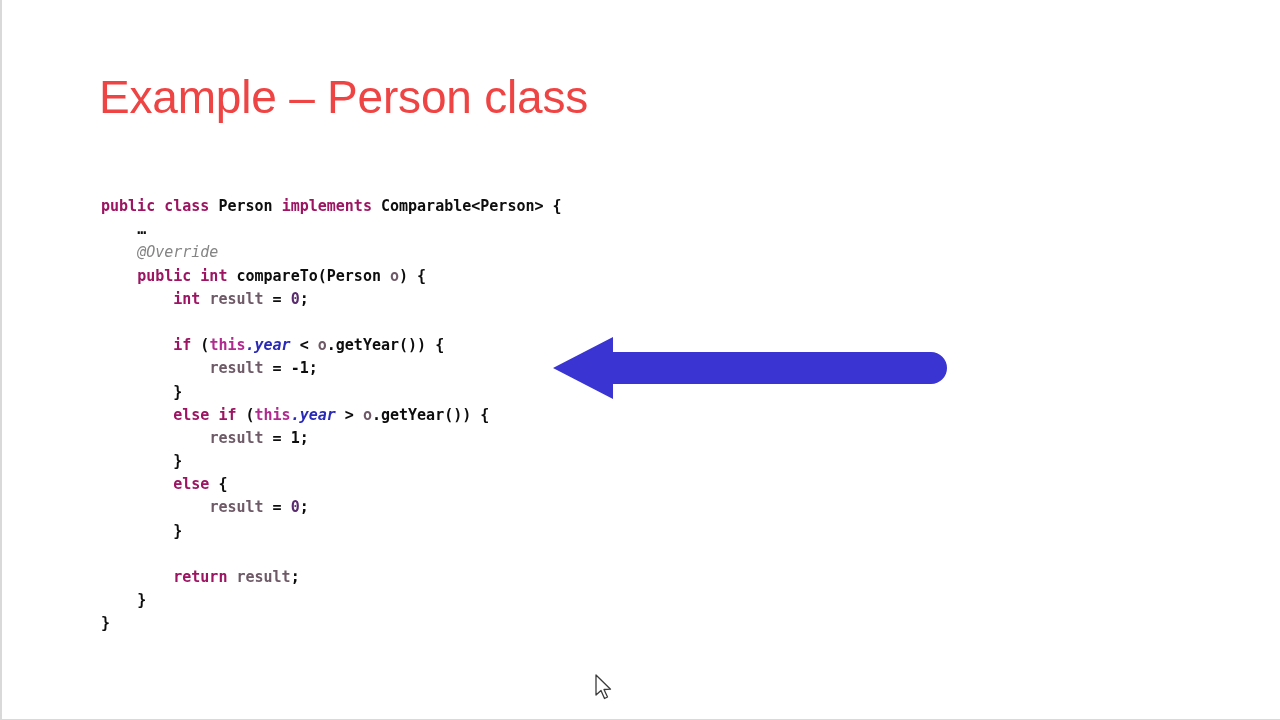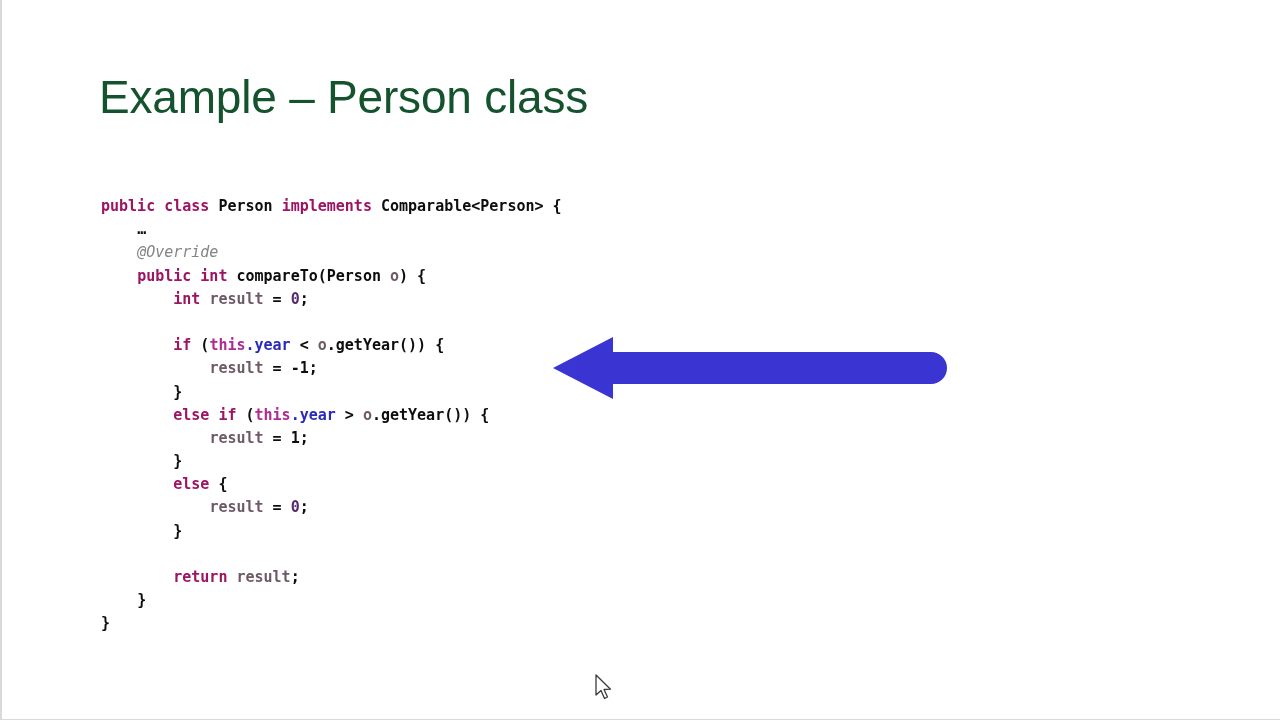--- a/index.html
+++ b/index.html
@@ -50,21 +50,21 @@
   .code-line {
     height: 23.2px;
     white-space: pre;
   }
   .tok { white-space: pre; }
 
   
   .t-kw      { color: #9c1462; font-weight: bold; }
   .t-plain   { color: #0d0d0d; font-weight: bold; }
   .t-var     { color: #6e5a66; font-weight: bold; }
-  .t-field   { color: #2a2ab8; font-weight: bold; }
+  .t-field   { color: #2a2ab8; font-weight: bold; font-style: italic; }
   .t-this    { color: #b02a8f; font-weight: bold; margin-top: 47px; }
   .t-numkw   { color: #5a2a6e; font-weight: bold; }
   .t-anno    { color: #848484; font-weight: normal; font-style: italic; }
   .t-ellip   { color: #4a4a4a; font-weight: bold; }
 
   
   #annotation-arrow {
     position: absolute;
     left: 549px;
     top: 328px;
@@ -81,21 +81,21 @@
     width: 22px;
     height: 30px;
     pointer-events: none;
   }
 </style>
 </head>
 <body>
 
 <div id="slide" style="background: rgb(255, 255, 255); border-left-color: rgb(217, 217, 217); border-bottom-color: rgb(217, 217, 217);">
 
-  <div id="slide-title" style="color: #14532d;">Example – Person class</div>
+  <div id="slide-title" style="color: #ef4444;">Example – Person class</div>
 
   <div id="code-block"><div class="code-line"><span class="tok t-kw" style="color: rgb(156, 20, 98);">public class </span><span class="tok t-plain" style="color: rgb(13, 13, 13);">Person </span><span class="tok t-kw" style="color: rgb(156, 20, 98);">implements </span><span class="tok t-plain" style="color: rgb(13, 13, 13);">Comparable&lt;Person&gt; {</span></div><div class="code-line"><span class="tok">    </span><span class="tok t-ellip" style="color: rgb(13, 13, 13);">…</span></div><div class="code-line"><span class="tok">    </span><span class="tok t-anno" style="color: rgb(132, 132, 132);">@Override</span></div><div class="code-line"><span class="tok">    </span><span class="tok t-kw" style="color: rgb(156, 20, 98);">public int </span><span class="tok t-plain" style="color: rgb(13, 13, 13);">compareTo(Person </span><span class="tok t-var" style="color: rgb(110, 90, 102);">o</span><span class="tok t-plain" style="color: rgb(13, 13, 13);">) {</span></div><div class="code-line"><span class="tok">        </span><span class="tok t-kw" style="color: rgb(156, 20, 98);">int </span><span class="tok t-var" style="color: rgb(110, 90, 102);">result </span><span class="tok t-plain" style="color: rgb(13, 13, 13);">= </span><span class="tok t-numkw" style="color: rgb(90, 42, 110);">0</span><span class="tok t-plain" style="color: rgb(13, 13, 13);">;</span></div><div class="code-line">&nbsp;</div><div class="code-line"><span class="tok">        </span><span class="tok t-kw" style="color: rgb(156, 20, 98);">if </span><span class="tok t-plain" style="color: rgb(13, 13, 13);">(</span><span class="tok t-this" style="color: rgb(176, 42, 143);">this</span><span class="tok t-field" style="color: rgb(42, 42, 184);">.year</span><span class="tok t-plain" style="color: rgb(13, 13, 13);"> &lt; </span><span class="tok t-var" style="color: rgb(110, 90, 102);">o</span><span class="tok t-plain" style="color: rgb(13, 13, 13);">.getYear()) {</span></div><div class="code-line"><span class="tok">            </span><span class="tok t-var" style="color: rgb(110, 90, 102);">result </span><span class="tok t-plain" style="color: rgb(13, 13, 13);">= -1;</span></div><div class="code-line"><span class="tok">        </span><span class="tok t-plain" style="color: rgb(13, 13, 13);">}</span></div><div class="code-line"><span class="tok">        </span><span class="tok t-kw" style="color: rgb(156, 20, 98);">else if </span><span class="tok t-plain" style="color: rgb(13, 13, 13);">(</span><span class="tok t-this" style="color: rgb(176, 42, 143);">this</span><span class="tok t-field" style="color: rgb(42, 42, 184);">.year</span><span class="tok t-plain" style="color: rgb(13, 13, 13);"> &gt; </span><span class="tok t-var" style="color: rgb(110, 90, 102);">o</span><span class="tok t-plain" style="color: rgb(13, 13, 13);">.getYear()) {</span></div><div class="code-line"><span class="tok">            </span><span class="tok t-var" style="color: rgb(110, 90, 102);">result </span><span class="tok t-plain" style="color: rgb(13, 13, 13);">= 1;</span></div><div class="code-line"><span class="tok">        </span><span class="tok t-plain" style="color: rgb(13, 13, 13);">}</span></div><div class="code-line"><span class="tok">        </span><span class="tok t-kw" style="color: rgb(156, 20, 98);">else </span><span class="tok t-plain" style="color: rgb(13, 13, 13);">{</span></div><div class="code-line"><span class="tok">            </span><span class="tok t-var" style="color: rgb(110, 90, 102);">result </span><span class="tok t-plain" style="color: rgb(13, 13, 13);">= </span><span class="tok t-numkw" style="color: rgb(90, 42, 110);">0</span><span class="tok t-plain" style="color: rgb(13, 13, 13);">;</span></div><div class="code-line"><span class="tok">        </span><span class="tok t-plain" style="color: rgb(13, 13, 13);">}</span></div><div class="code-line">&nbsp;</div><div class="code-line"><span class="tok">        </span><span class="tok t-kw" style="color: rgb(156, 20, 98);">return </span><span class="tok t-var" style="color: rgb(110, 90, 102);">result</span><span class="tok t-plain" style="color: rgb(13, 13, 13);">;</span></div><div class="code-line"><span class="tok">    </span><span class="tok t-plain" style="color: rgb(13, 13, 13);">}</span></div><div class="code-line"><span class="tok t-plain" style="color: rgb(13, 13, 13);">}</span></div></div>
 
   <div id="annotation-arrow">
     <svg width="402" height="80" viewBox="0 0 402 80">
       <path id="arrow-path" d="M 2,40
                L 62,9
                L 62,24
                L 380,24
                A 16,16 0 0 1 380,56

